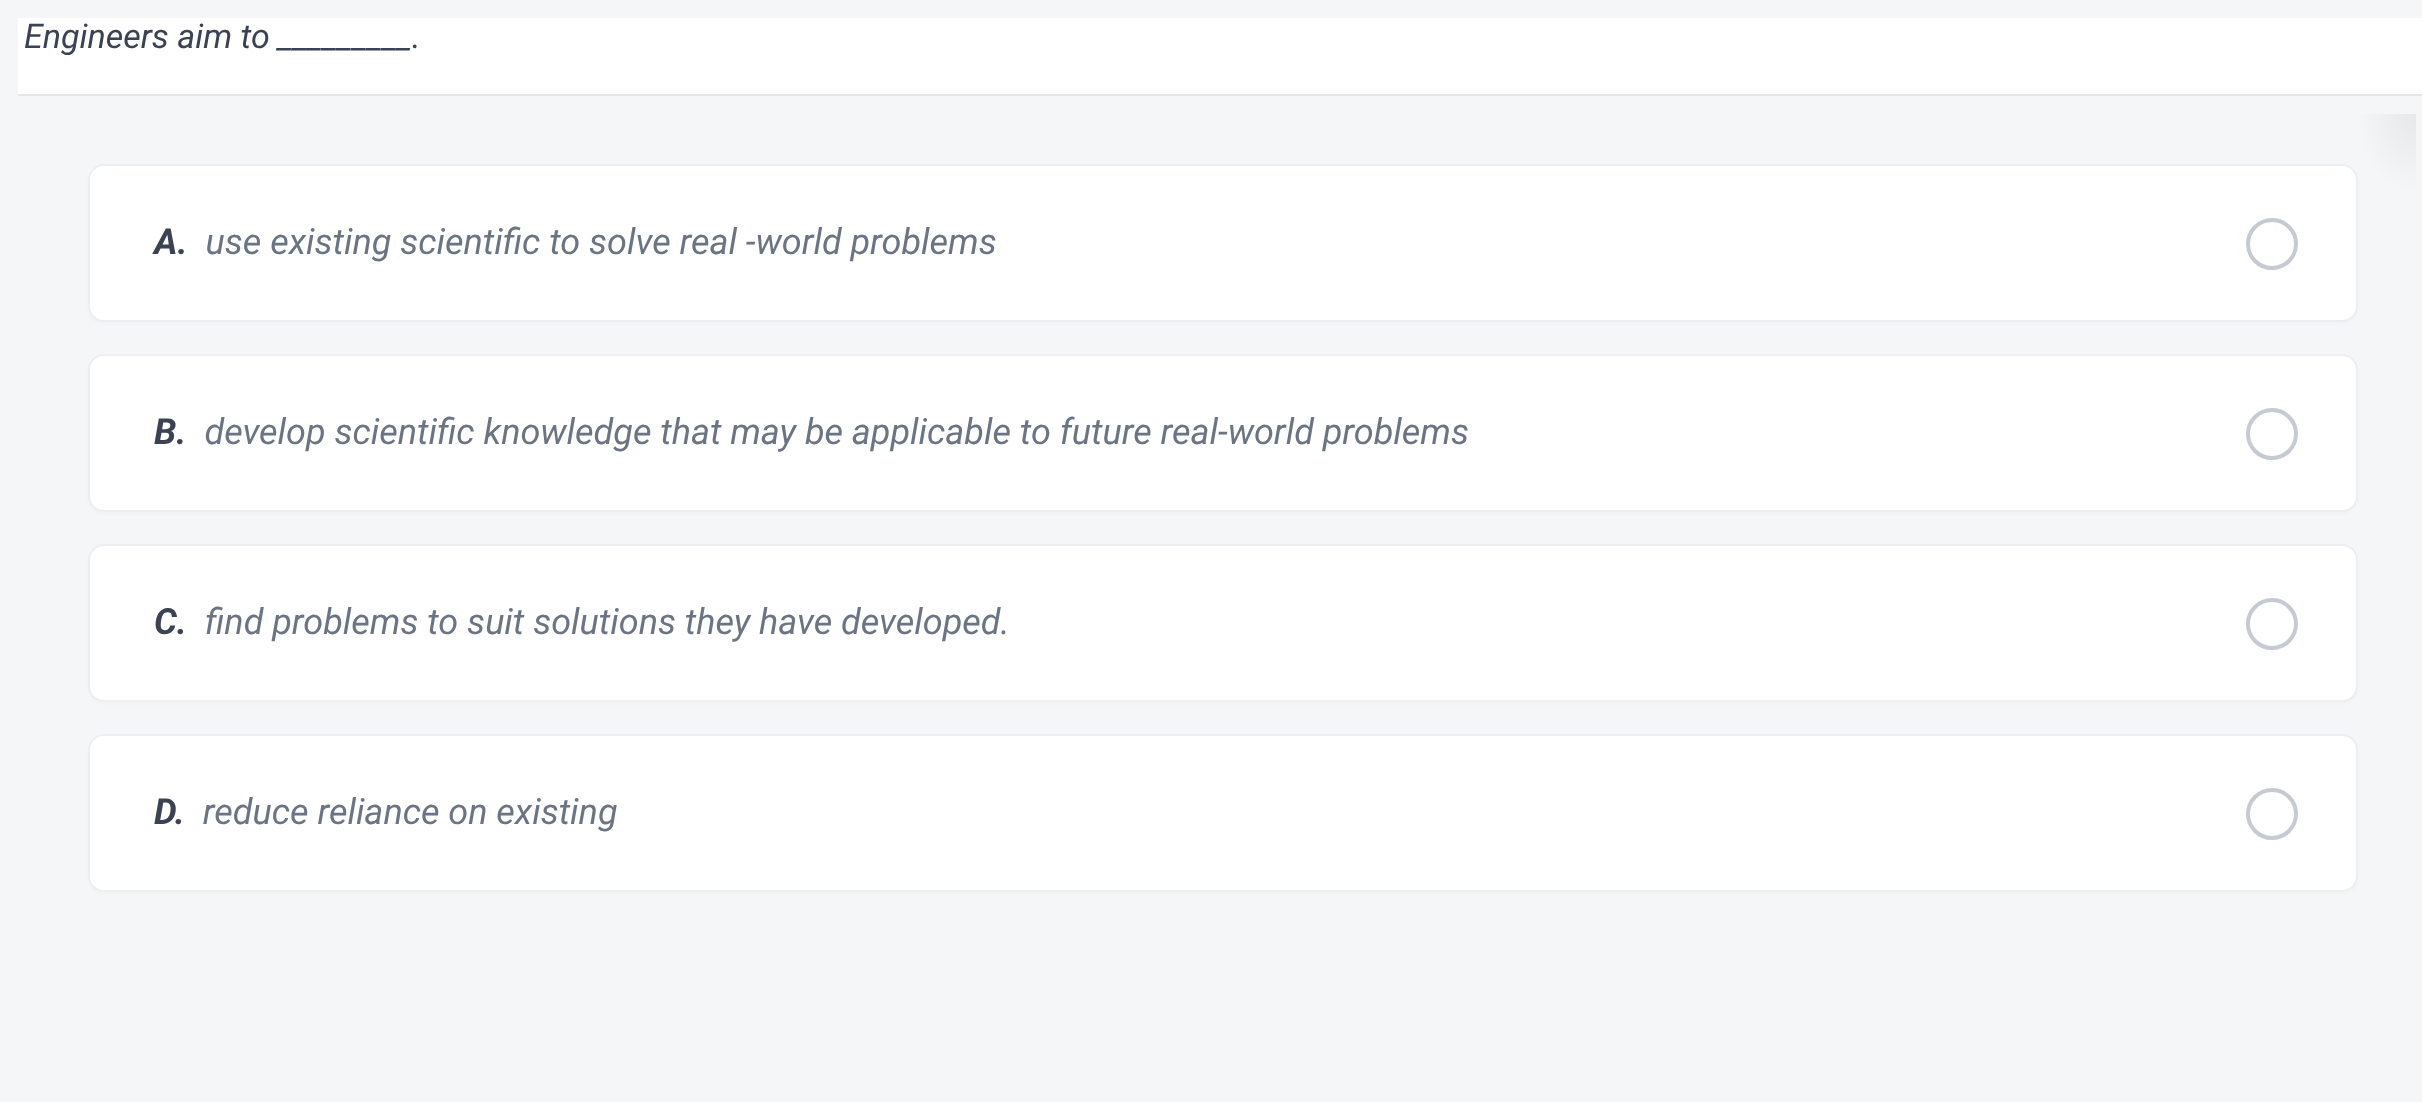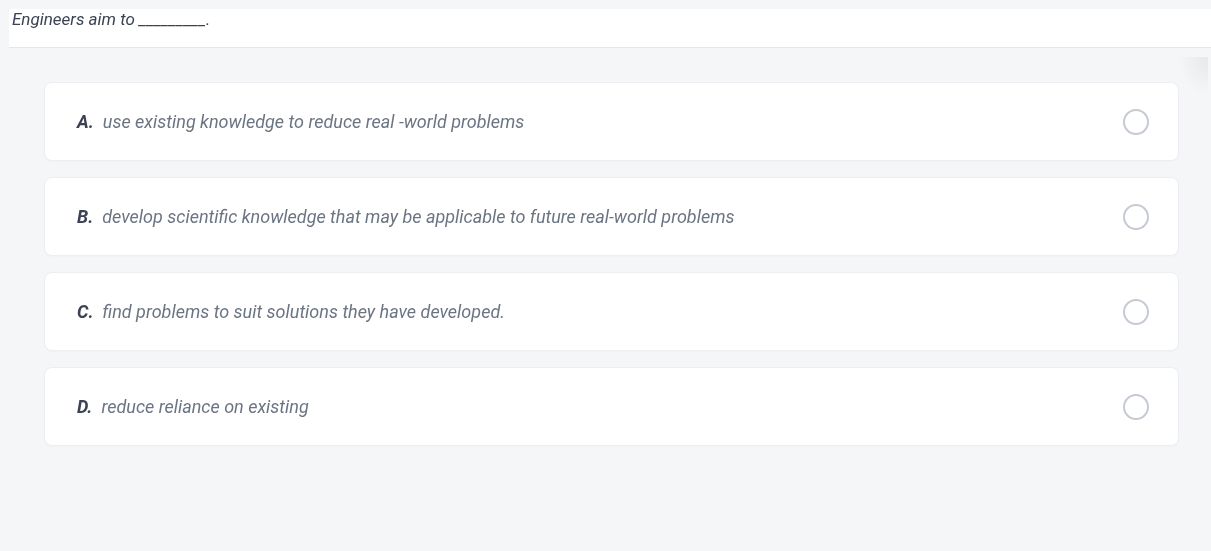--- a/index.html
+++ b/index.html
@@ -74,21 +74,21 @@
   <span>Engineers aim to _________.</span>
 </div>
 
 <div class="corner-shadow"></div>
 
 <div class="options-container">
 
   <div class="option-row">
     <div class="option-text">
       <span class="option-letter">A.</span>
-      <span>use existing knowledge to reduce real -world problems</span>
+      <span>use existing scientific to solve real -world problems</span>
     </div>
     <div class="radio-circle"></div>
   </div>
 
   <div class="option-row">
     <div class="option-text">
       <span class="option-letter">B.</span>
       <span>develop scientific knowledge that may be applicable to future real-world problems</span>
     </div>
     <div class="radio-circle"></div>

